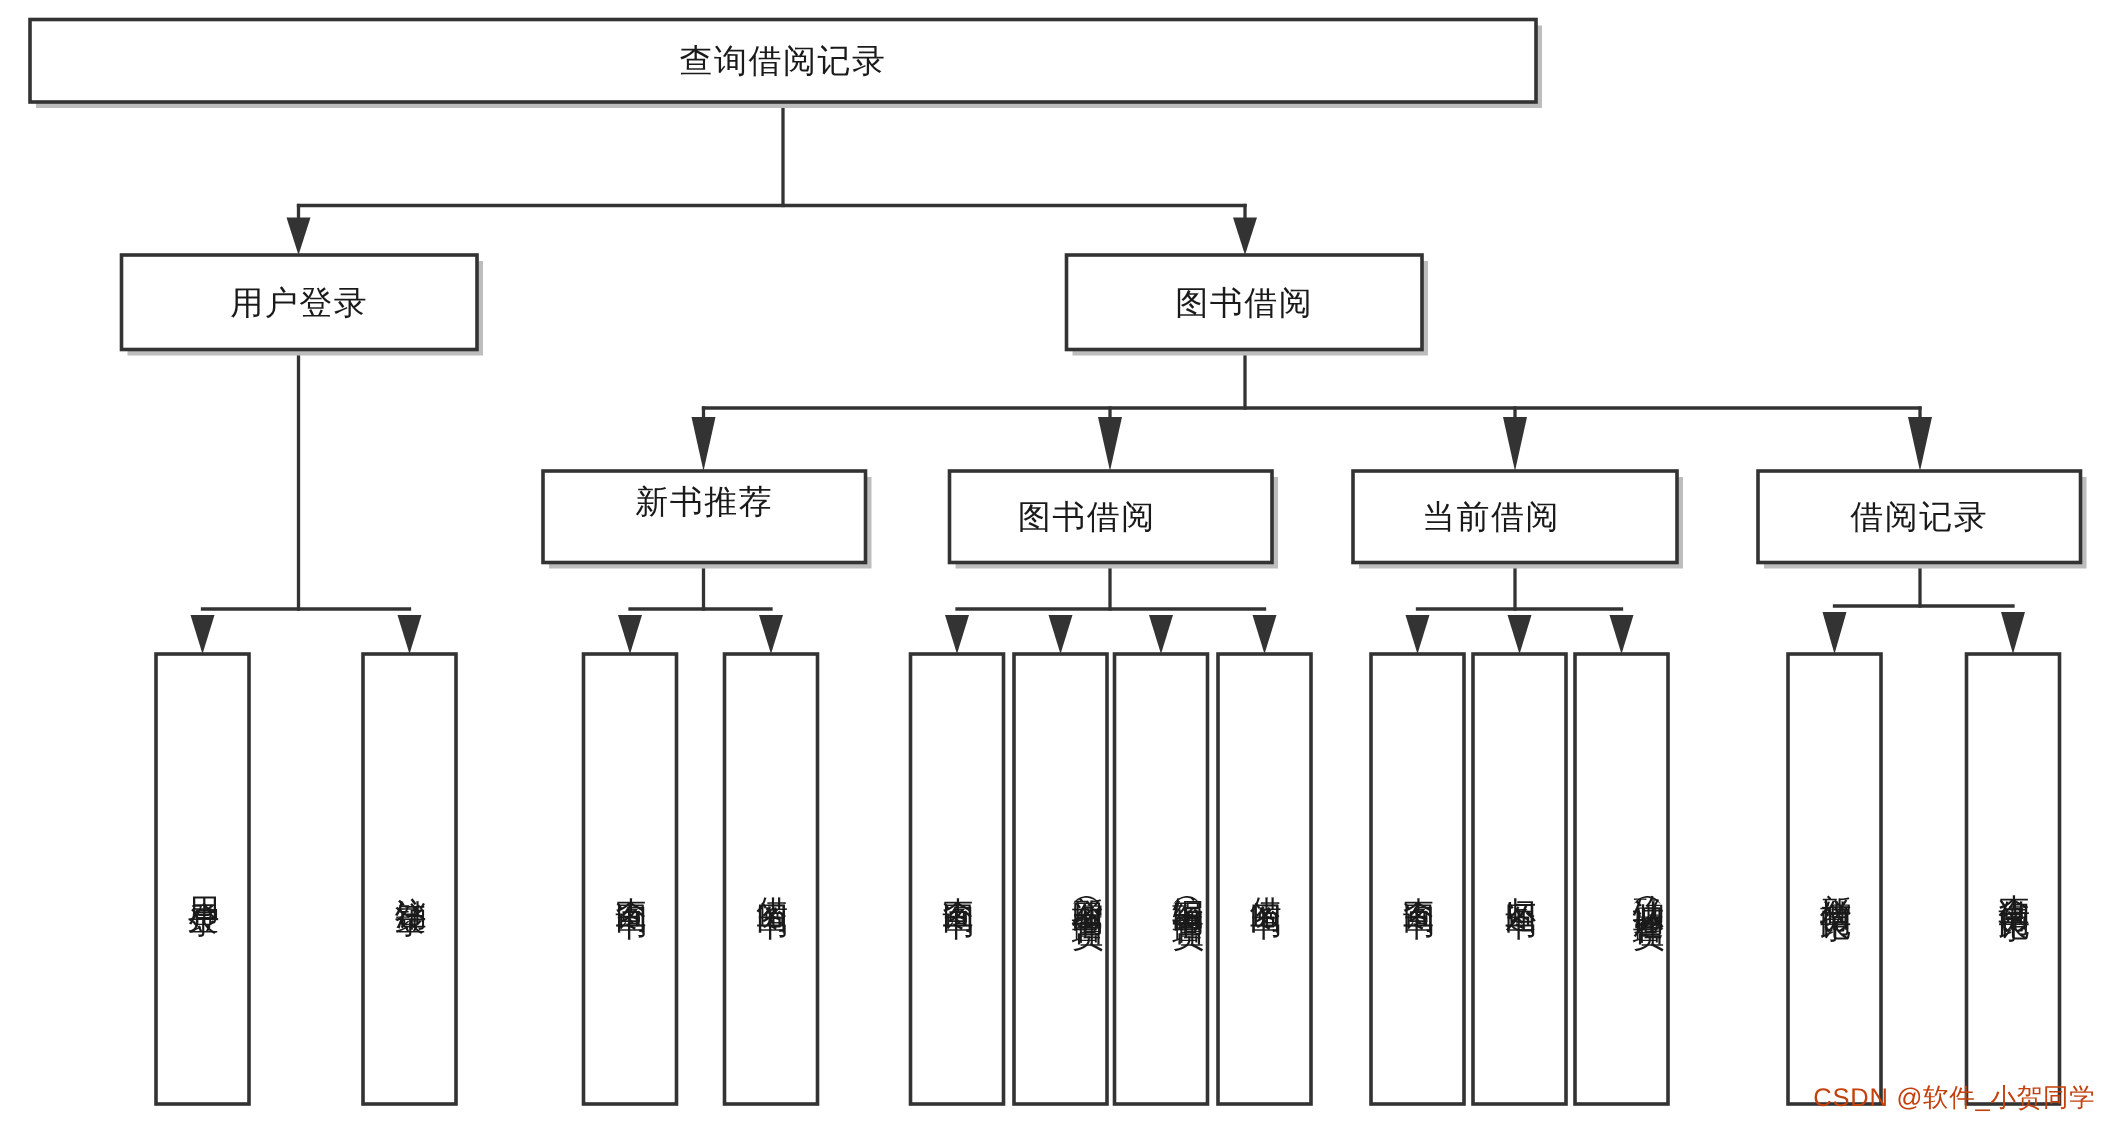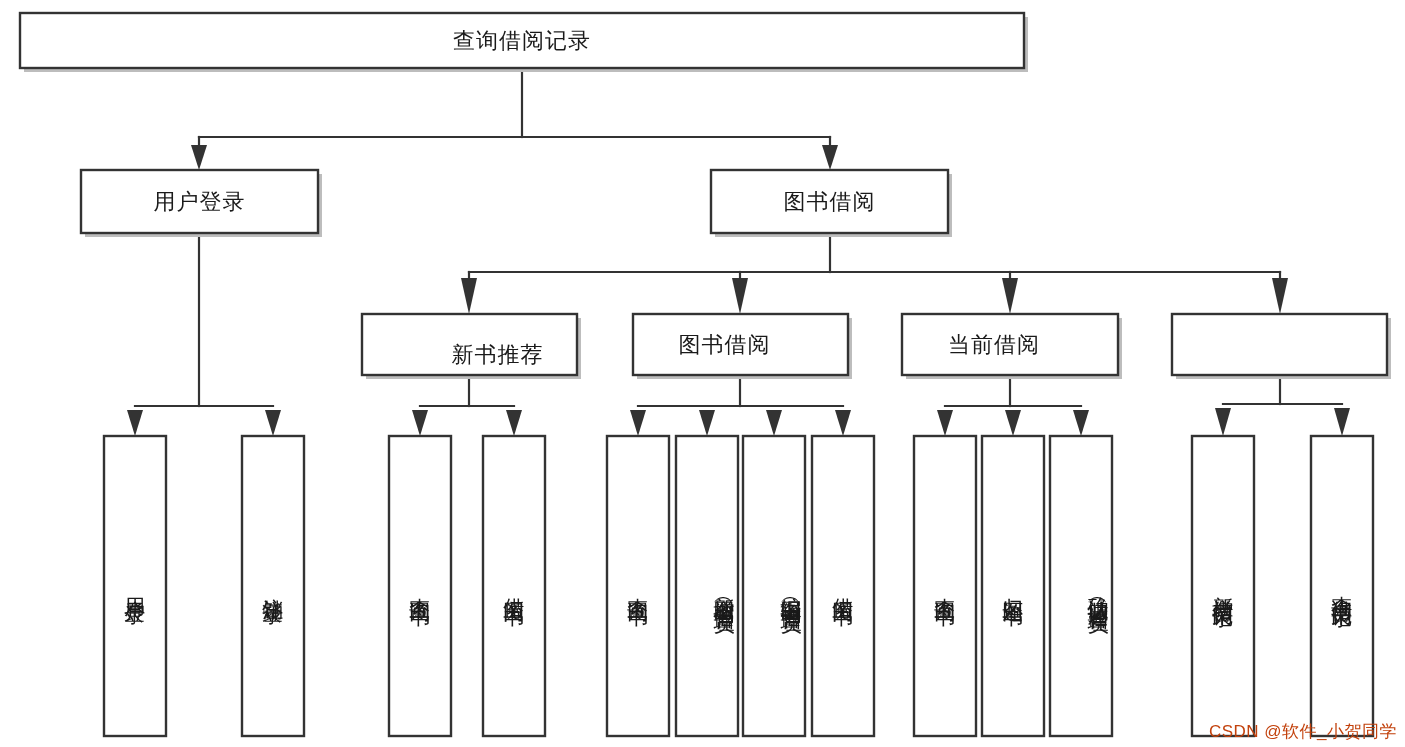--- a/index.html
+++ b/index.html
@@ -191,26 +191,27 @@
       <rect class="node-rect" x="1311" y="436" width="62" height="300"></rect>
     </g>
   </svg>
 
   <div class="hlabel-wrap" style="left:20px; top:13px; width:1004px; height:55px;">查询借阅记录</div>
 
   <div class="hlabel-wrap" style="left:81px; top:170px; width:237px; height:63px;">用户登录</div>
 
   <div class="hlabel-wrap" style="left:711px; top:170px; width:237px; height:63px;">图书借阅</div>
 
-  <div class="hlabel-wrap" style="left:362px; top:330px; width:215px; height:50px;padding-left:28px;">新书推荐</div>
+  <div class="hlabel-wrap" style="left:362px; top:310px; width:215px; height:50px;">新书推荐</div>
 
   <div class="hlabel-wrap" style="left:633px; top:314px; width:183px; height:61px;">图书借阅</div>
 
   <div class="hlabel-wrap" style="left:902px; top:314px; width:184px; height:61px;text-align:center;">当前借阅</div>
 
+  <div class="hlabel-wrap" style="left:1172px; top:314px; width:215px; height:61px;">借阅记录</div>
 
   <div class="vlabel-wrap" style="left:104px; top:436px; width:62px; height:300px;">用户登录</div>
 
   <div class="vlabel-wrap" style="left:242px; top:436px; width:62px; height:300px;">注销登录</div>
 
   <div class="vlabel-wrap" style="left:389px; top:436px; width:62px; height:300px;">查询图书</div>
 
   <div class="vlabel-wrap" style="left:483px; top:436px; width:62px; height:300px;">借阅图书</div>
 
   <div class="vlabel-wrap" style="left:607px; top:436px; width:62px; height:300px;">查询图书</div>

